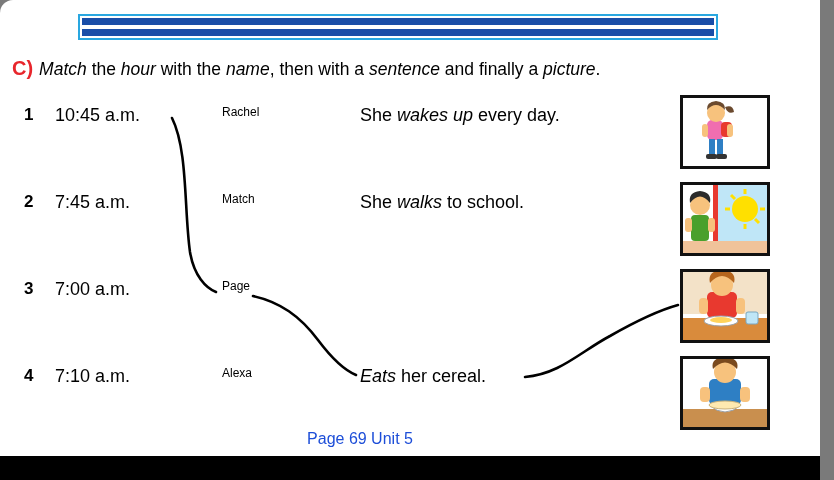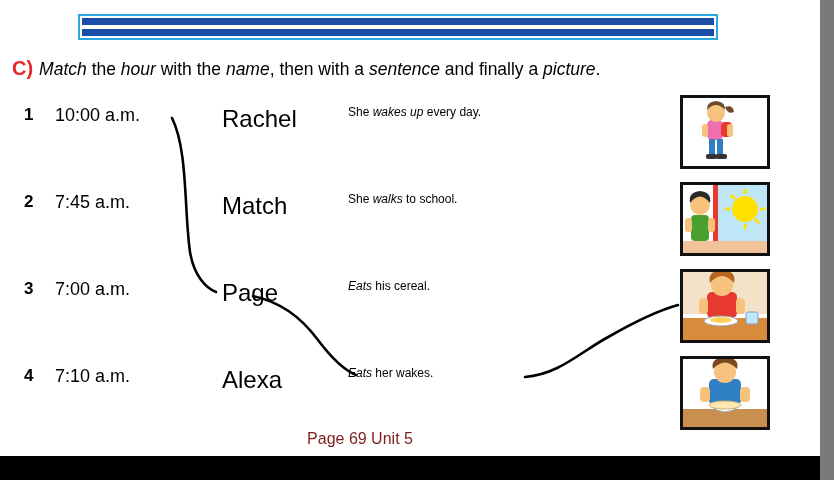--- a/index.html
+++ b/index.html
@@ -12,20 +12,21 @@
     height: 480px;
     overflow: hidden;
     font-family: "Liberation Sans", sans-serif;
   }
   .page {
     position: relative;
     width: 834px;
     height: 480px;
     background: #ffffff;
     box-sizing: border-box;
+    border-radius: 13px;
   }
   
   .right-strip {
     position: absolute;
     top: 0;
     right: 0;
     width: 14px;
     height: 480px;
     background: #7a7a7a;
   }
@@ -115,27 +116,27 @@
   .hour {
     position: absolute;
     left: 55px;
     top: 9px;
     font-size: 18px;
   }
   .name {
     position: absolute;
     left: 222px;
     top: 9px;
-    font-size: 24px;
+    font-size: 12px;
   }
   .sentence {
     position: absolute;
-    left: 348px;
-    top: 9px;
-    font-size: 12px;
+    left: 360px;
+    top: 9px;
+    font-size: 18px;
   }
   .sentence .it { font-style: italic; }
 
   
   .pic {
     position: absolute;
     left: 680px;
     top: -1px;
     width: 90px;
     height: 74px;
@@ -156,21 +157,21 @@
     pointer-events: none;
   }
 
   .footer {
     position: absolute;
     left: 0;
     bottom: 32px;
     width: 720px;
     text-align: center;
     font-size: 16px;
-    color: #7f1d1d;
+    color: #1d4ed8;
   }
 </style>
 </head>
 <body>
 
 <div class="page">
 
   <div class="top-rule">
     <div class="outer"></div>
     <div class="bar1"></div>
@@ -178,21 +179,21 @@
   </div>
 
   <div class="instruction">
     <span class="instr-letter">C)</span><span class="it">Match</span><span> the </span><span class="it">hour</span><span> with the </span><span class="it">name</span><span>, then with a </span><span class="it">sentence</span><span> and finally a </span><span class="it">picture</span><span>.</span>
   </div>
 
   <div class="rows">
 
     <div class="row">
       <span class="num">1</span>
-      <span class="hour">10:00 a.m.</span>
+      <span class="hour">10:45 a.m.</span>
       <span class="name">Rachel</span>
       <span class="sentence"><span>She </span><span class="it">wakes up</span><span> every day.</span></span>
       <div class="pic">
         <svg width="84" height="68" viewBox="0 0 84 68">
           <rect x="0" y="0" width="84" height="68" fill="#ffffff"></rect>
           <rect x="24" y="22" width="16" height="20" rx="5" fill="#f06eb0"></rect>
           <rect x="38" y="24" width="11" height="15" rx="4" fill="#e8392f"></rect>
           <circle cx="33" cy="15" r="9" fill="#f7c27d"></circle>
           <path d="M24 12 q9 -10 18 0 q1 -8 -9 -9 q-10 1 -9 9z" fill="#6b4a2e"></path>
           <path d="M42 9 q8 -3 9 5 q-6 3 -9 -5z" fill="#6b4a2e"></path>
@@ -232,21 +233,20 @@
           <rect x="25" y="33" width="7" height="14" rx="3" fill="#f7c27d"></rect>
           <rect x="0" y="56" width="84" height="12" fill="#f0c39a"></rect>
         </svg>
       </div>
     </div>
 
     <div class="row">
       <span class="num">3</span>
       <span class="hour">7:00 a.m.</span>
       <span class="name">Page</span>
-      <span class="sentence"><span></span><span class="it">Eats</span><span> his cereal.</span></span>
       <div class="pic">
         <svg width="84" height="68" viewBox="0 0 84 68">
           <rect x="0" y="0" width="84" height="68" fill="#ffffff"></rect>
           <rect x="0" y="0" width="84" height="42" fill="#f3e2c8"></rect>
           <rect x="24" y="20" width="30" height="26" rx="5" fill="#e8392f"></rect>
           <circle cx="39" cy="13" r="11" fill="#f7c27d"></circle>
           <path d="M27 11 q12 -14 24 0 q3 -12 -12 -13 q-15 1 -12 13z" fill="#b5651d"></path>
           <rect x="16" y="26" width="9" height="16" rx="4" fill="#f7c27d"></rect>
           <rect x="53" y="26" width="9" height="16" rx="4" fill="#f7c27d"></rect>
           <rect x="0" y="46" width="84" height="22" fill="#d98b3c"></rect>
@@ -254,21 +254,21 @@
           <ellipse cx="38" cy="48" rx="11" ry="3" fill="#ffd35b"></ellipse>
           <rect x="63" y="40" width="12" height="12" rx="2" fill="#bfe6f7" stroke="#7ba7c0"></rect>
         </svg>
       </div>
     </div>
 
     <div class="row">
       <span class="num">4</span>
       <span class="hour">7:10 a.m.</span>
       <span class="name">Alexa</span>
-      <span class="sentence"><span></span><span class="it">Eats</span><span> her wakes.</span></span>
+      <span class="sentence"><span></span><span class="it">Eats</span><span> her cereal.</span></span>
       <div class="pic">
         <svg width="84" height="68" viewBox="0 0 84 68">
           <rect x="0" y="0" width="84" height="68" fill="#ffffff"></rect>
           <rect x="26" y="20" width="32" height="26" rx="5" fill="#2e7fc4"></rect>
           <circle cx="42" cy="13" r="11" fill="#f7c27d"></circle>
           <path d="M30 10 q12 -13 24 0 q3 -11 -12 -12 q-15 1 -12 12z" fill="#7a4a1e"></path>
           <rect x="17" y="28" width="10" height="15" rx="4" fill="#f7c27d"></rect>
           <rect x="57" y="28" width="10" height="15" rx="4" fill="#f7c27d"></rect>
           <rect x="0" y="50" width="84" height="18" fill="#c98f4e"></rect>
           <path d="M26 46 q16 14 32 0 z" fill="#ffffff" stroke="#9aa0a6"></path>

